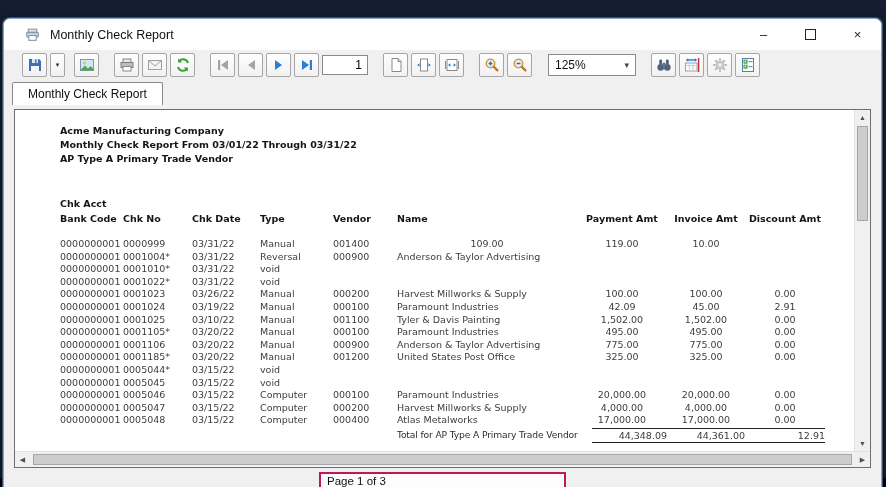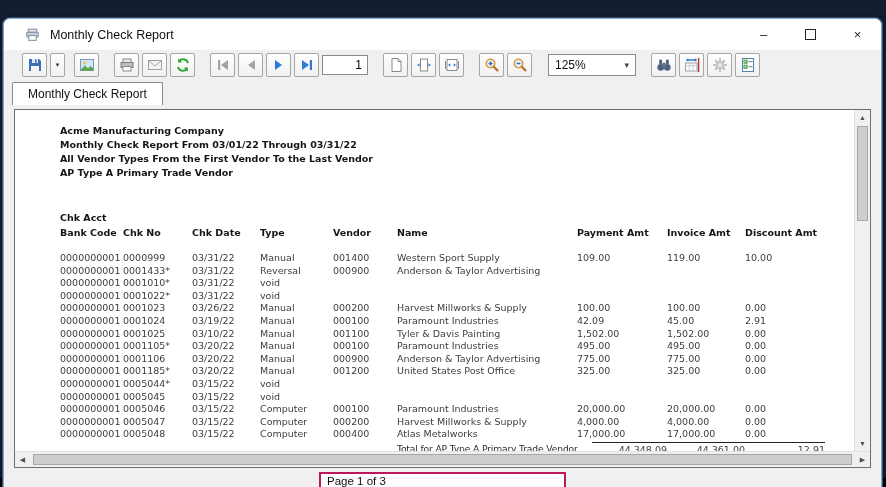--- a/index.html
+++ b/index.html
@@ -50,21 +50,21 @@
   .statusbar{height:22px;background:#f0f0f0;flex:0 0 auto;display:flex;align-items:center;justify-content:center;}
   .status-panel{width:247px;height:18px;background:#fdfdfd;border:2px solid #be185d;display:flex;
     align-items:center;font-size:11.5px;color:#111;padding-left:6px;box-sizing:border-box;}
   
   .report-page{padding:14px 0 0 45px;font-family:"DejaVu Sans",sans-serif;color:#3d3d3d;}
   .rep-head{font-size:9.5px;font-weight:bold;color:#151515;line-height:14px;white-space:nowrap;}
   .col-head{margin-top:30px;font-weight:bold;color:#151515;font-size:9.5px;}
   .grid-row{display:grid;grid-template-columns:63px 69px 68px 73px 64px 180px 90px 78px 80px;
     font-size:9.5px;line-height:12.6px;white-space:nowrap;}
   .grid-row.head{line-height:15px;}
-  .grid-row .amt{text-align:left;}
+  .grid-row .amt{text-align:center;}
   .rows{margin-top:12px;}
   .total-row{display:grid;grid-template-columns:337px 195px 75px 78px 80px;font-size:9.5px;
     line-height:13px;margin-top:1px;white-space:nowrap;}
   .total-row .amt{text-align:right;border-top:1px solid #222;border-bottom:1px solid #222;}
   .total-label{font-size:9.2px;letter-spacing:-0.15px;color:#2e2e2e;}
 </style>
 </head>
 <body>
 
 <div class="window">
@@ -237,21 +237,20 @@
   <div class="tabbar">
     <div class="tab">Monthly Check Report</div>
   </div>
 
   <div class="content-wrap">
     <div class="viewport-row">
       <div class="report-scroll">
         <div class="report-page">
           <div class="rep-head">Acme Manufacturing Company</div>
           <div class="rep-head">Monthly Check Report From 03/01/22 Through 03/31/22</div>
-          <div class="rep-head">All Vendor Types From the First Vendor To the Last Vendor</div>
           <div class="rep-head">AP Type A  Primary Trade Vendor</div>
 
           <div class="col-head">
             <div class="grid-row head">
                 <span>Chk Acct</span>
               </div>
             <div class="grid-row head">
               <span>Bank Code</span>
               <span>Chk No</span>
               <span>Chk Date</span>
@@ -264,29 +263,28 @@
             </div>
           </div>
 
           <div class="rows">
   <div class="grid-row">
     <span>0000000001</span>
     <span>0000999</span>
     <span>03/31/22</span>
     <span>Manual</span>
     <span>001400</span>
-    <span>Western Sport Supply</span>
     <span class="amt">109.00</span>
     <span class="amt">119.00</span>
     <span class="amt">10.00</span>
   </div>
 
   <div class="grid-row">
     <span>0000000001</span>
-    <span>0001433*</span>
+    <span>0001004*</span>
     <span>03/31/22</span>
     <span>Reversal</span>
     <span>000900</span>
     <span>Anderson &amp; Taylor Advertising</span>
     <span class="amt"></span>
     <span class="amt"></span>
     <span class="amt"></span>
   </div>
 
   <div class="grid-row">

